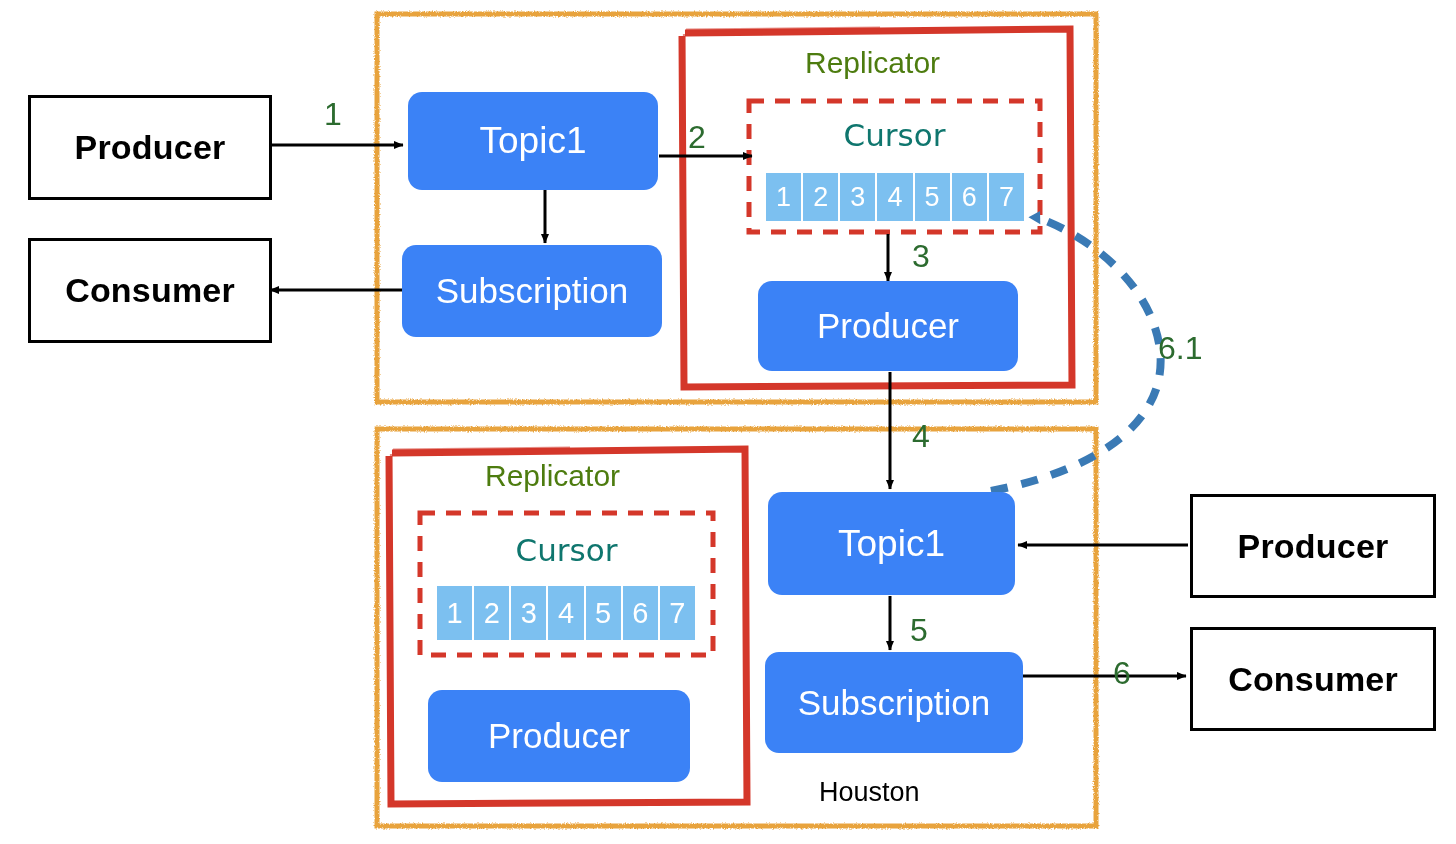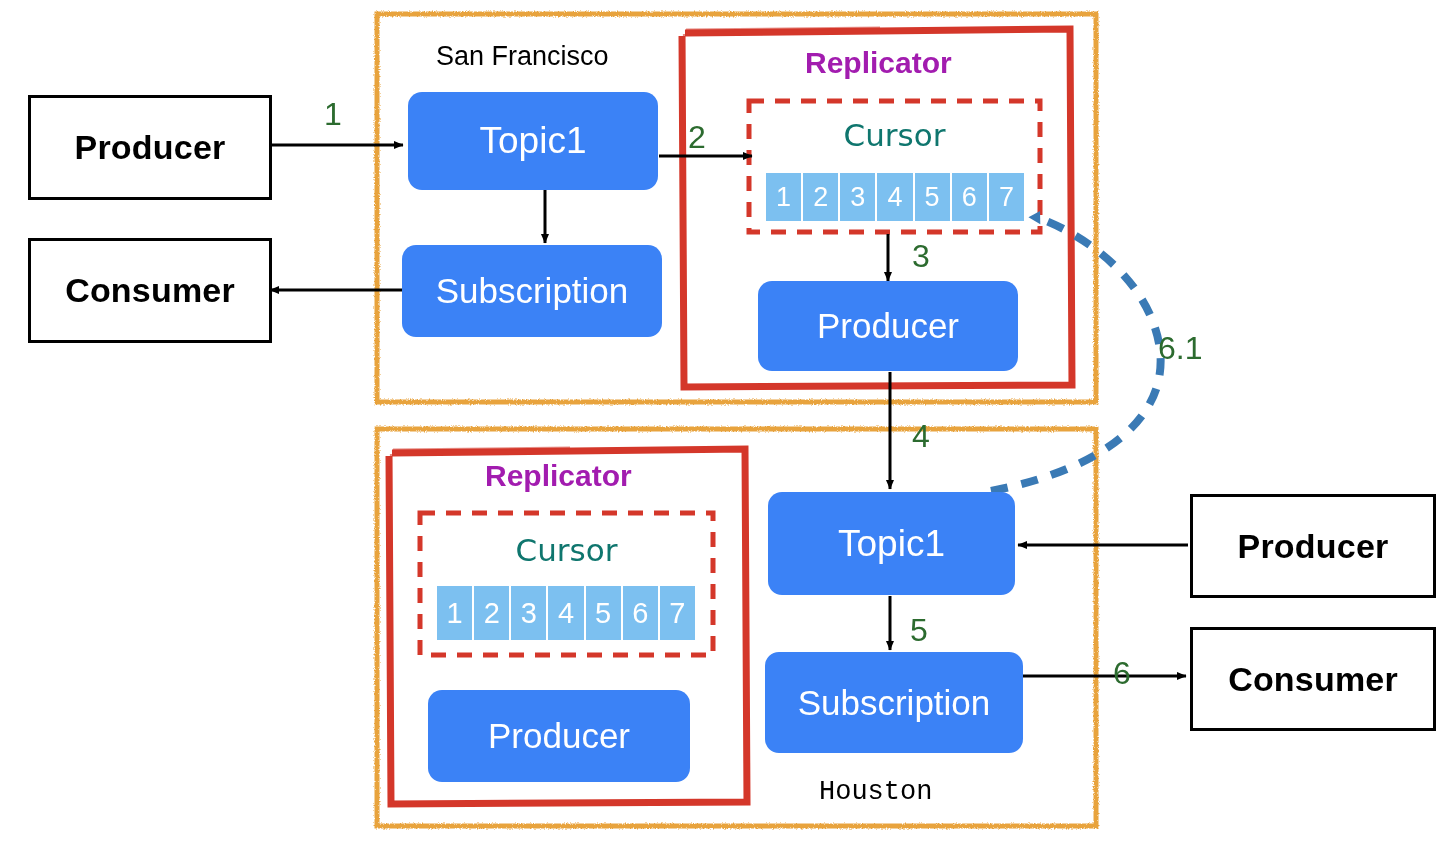--- a/index.html
+++ b/index.html
@@ -20,21 +20,21 @@
     position:absolute;background:#3b82f6;border-radius:14px;
     display:flex;align-items:center;justify-content:center;
     color:#ffffff;font-weight:400;
     font-family:"Liberation Sans",sans-serif;
   }
   .region-label{
     position:absolute;color:#000;font-weight:400;
     font-family:"Liberation Sans",sans-serif;white-space:nowrap;
   }
   .replicator-label{
-    position:absolute;color:#a21caf;font-weight:700;white-space:nowrap;
+    position:absolute;color:#4d7c0f;font-weight:400;white-space:nowrap;
     font-family:"Liberation Sans",sans-serif;
   }
   
   .cursorbox{position:absolute;}
   .cursor-title{
     position:absolute;width:100%;text-align:center;color:#0f766e;
     font-family:"DejaVu Sans",sans-serif;font-weight:400;
   }
   .cursor-cells{position:absolute;display:flex;}
   .cursor-cell{
@@ -107,22 +107,21 @@
 
     <line x1="890" y1="596" x2="890" y2="650" stroke="#000" stroke-width="3" marker-end="url(#arrowBlack)"></line>
 
     <line x1="1022" y1="676" x2="1186" y2="676" stroke="#000" stroke-width="3" marker-end="url(#arrowBlack)"></line>
 
     <line x1="1188" y1="545" x2="1018" y2="545" stroke="#000" stroke-width="3" marker-end="url(#arrowBlack)"></line>
 
     <path d="M 991,491 C 1100,470 1168,420 1160,350 C 1152,285 1090,236 1036,217" fill="none" stroke="#3a7ab5" stroke-width="8" stroke-dasharray="17 14" stroke-linecap="butt" marker-end="url(#arrowBlue)"></path>
   </svg>
 
-  <div class="region-label" style="left:436px;top:41px;font-size:27px;">San Francisco</div>
-  <div class="region-label" style="left:819px;top:777px;font-size:27px;font-family:Liberation Mono, monospace;">Houston</div>
+  <div class="region-label" style="left:819px;top:777px;font-size:27px;">Houston</div>
 
   <div class="plainbox" style="left:28px;top:95px;width:238px;height:99px;font-size:34px;">Producer</div>
 
   <div class="plainbox" style="left:28px;top:238px;width:238px;height:99px;font-size:34px;">Consumer</div>
 
   <div class="bluebox" style="left:408px;top:92px;width:250px;height:98px;font-size:37px;">Topic1</div>
 
   <div class="bluebox" style="left:402px;top:245px;width:260px;height:92px;font-size:35px;">Subscription</div>
 
   <div class="replicator-label" style="left:805px;top:46px;font-size:30px;">Replicator</div>

